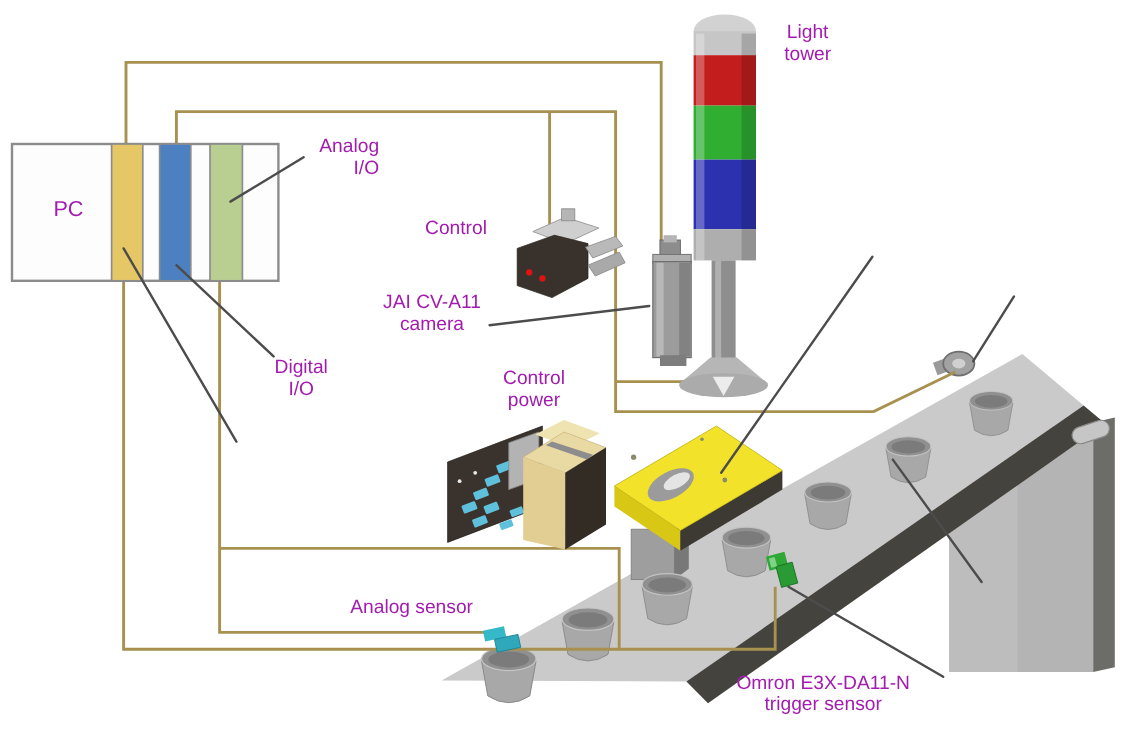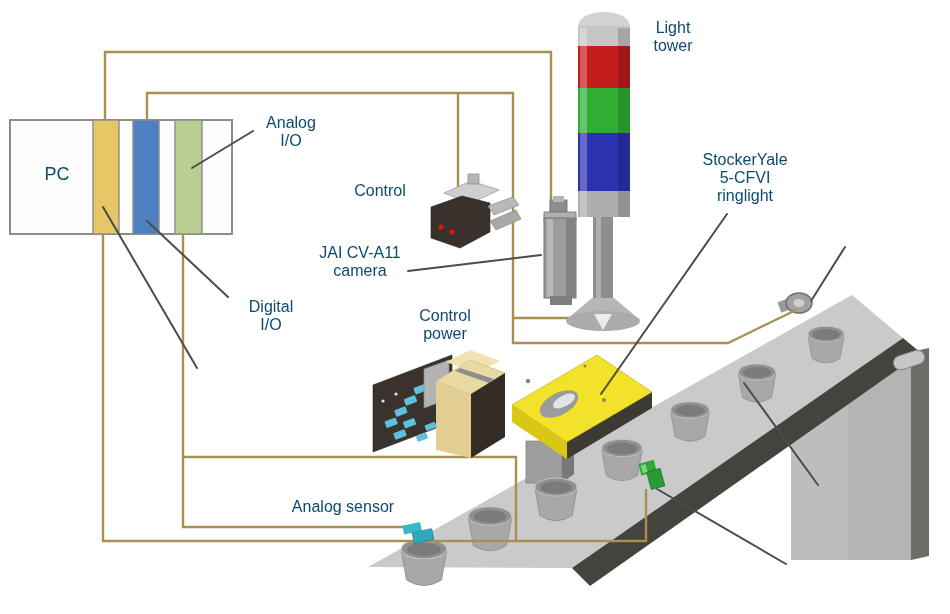--- a/index.html
+++ b/index.html
@@ -4,25 +4,25 @@
 <style>
   html,body{margin:0;padding:0;background:#ffffff;}
   #stage{
     position:relative;width:950px;height:614px;overflow:hidden;background:#ffffff;
     font-family:"Liberation Sans",sans-serif;
   }
   #stage svg{position:absolute;left:0;top:0;}
   .lbl{
     position:absolute;transform:translate(-50%,-50%);
     text-align:center;white-space:pre-line;
-    color:#0c4a6e;font-size:16px;line-height:1.13;letter-spacing:0;
+    color:#a21caf;font-size:16px;line-height:1.13;letter-spacing:0;
   }
   #lbl-pc{left:57px;top:174px;font-size:18px;}
-  #lbl-analog{left:291px;top:132px;}
-  #lbl-digital{left:271px;top:316px;}
+  #lbl-analog{left:291px;top:132px;text-align:right;}
+  #lbl-digital{left:251px;top:316px;}
   #lbl-solenoid{left:380px;top:191px;}
   #lbl-tower{left:673px;top:37px;}
   #lbl-camera{left:360px;top:262px;}
   #lbl-control{left:419px;top:325px;margin-left:26px;}
   #lbl-dalsa{left:257px;top:396px;}
   #lbl-stockeryale{left:745px;top:178px;}
   #lbl-encoder{left:881px;top:209px;}
   #lbl-reject{left:343px;top:507px;}
   #lbl-caps{left:853px;top:511px;}
   #lbl-omron{left:686px;top:579px;}
@@ -203,17 +203,16 @@
 I/O</div>
   <div class="lbl" id="lbl-digital">Digital
 I/O</div>
   <div class="lbl" id="lbl-solenoid">Control</div>
   <div class="lbl" id="lbl-tower">Light
 tower</div>
   <div class="lbl" id="lbl-camera">JAI CV-A11
 camera</div>
   <div class="lbl" id="lbl-control">Control
 power</div>
-  <div class="lbl" id="lbl-stockeryale">StockerYale
-5-CFVI
-ringlight</div>
   <div class="lbl" id="lbl-reject">Analog sensor</div>
+  <div class="lbl" id="lbl-omron">Omron E3X-DA11-N
+trigger sensor</div>
 </div>
 
 </body></html>

